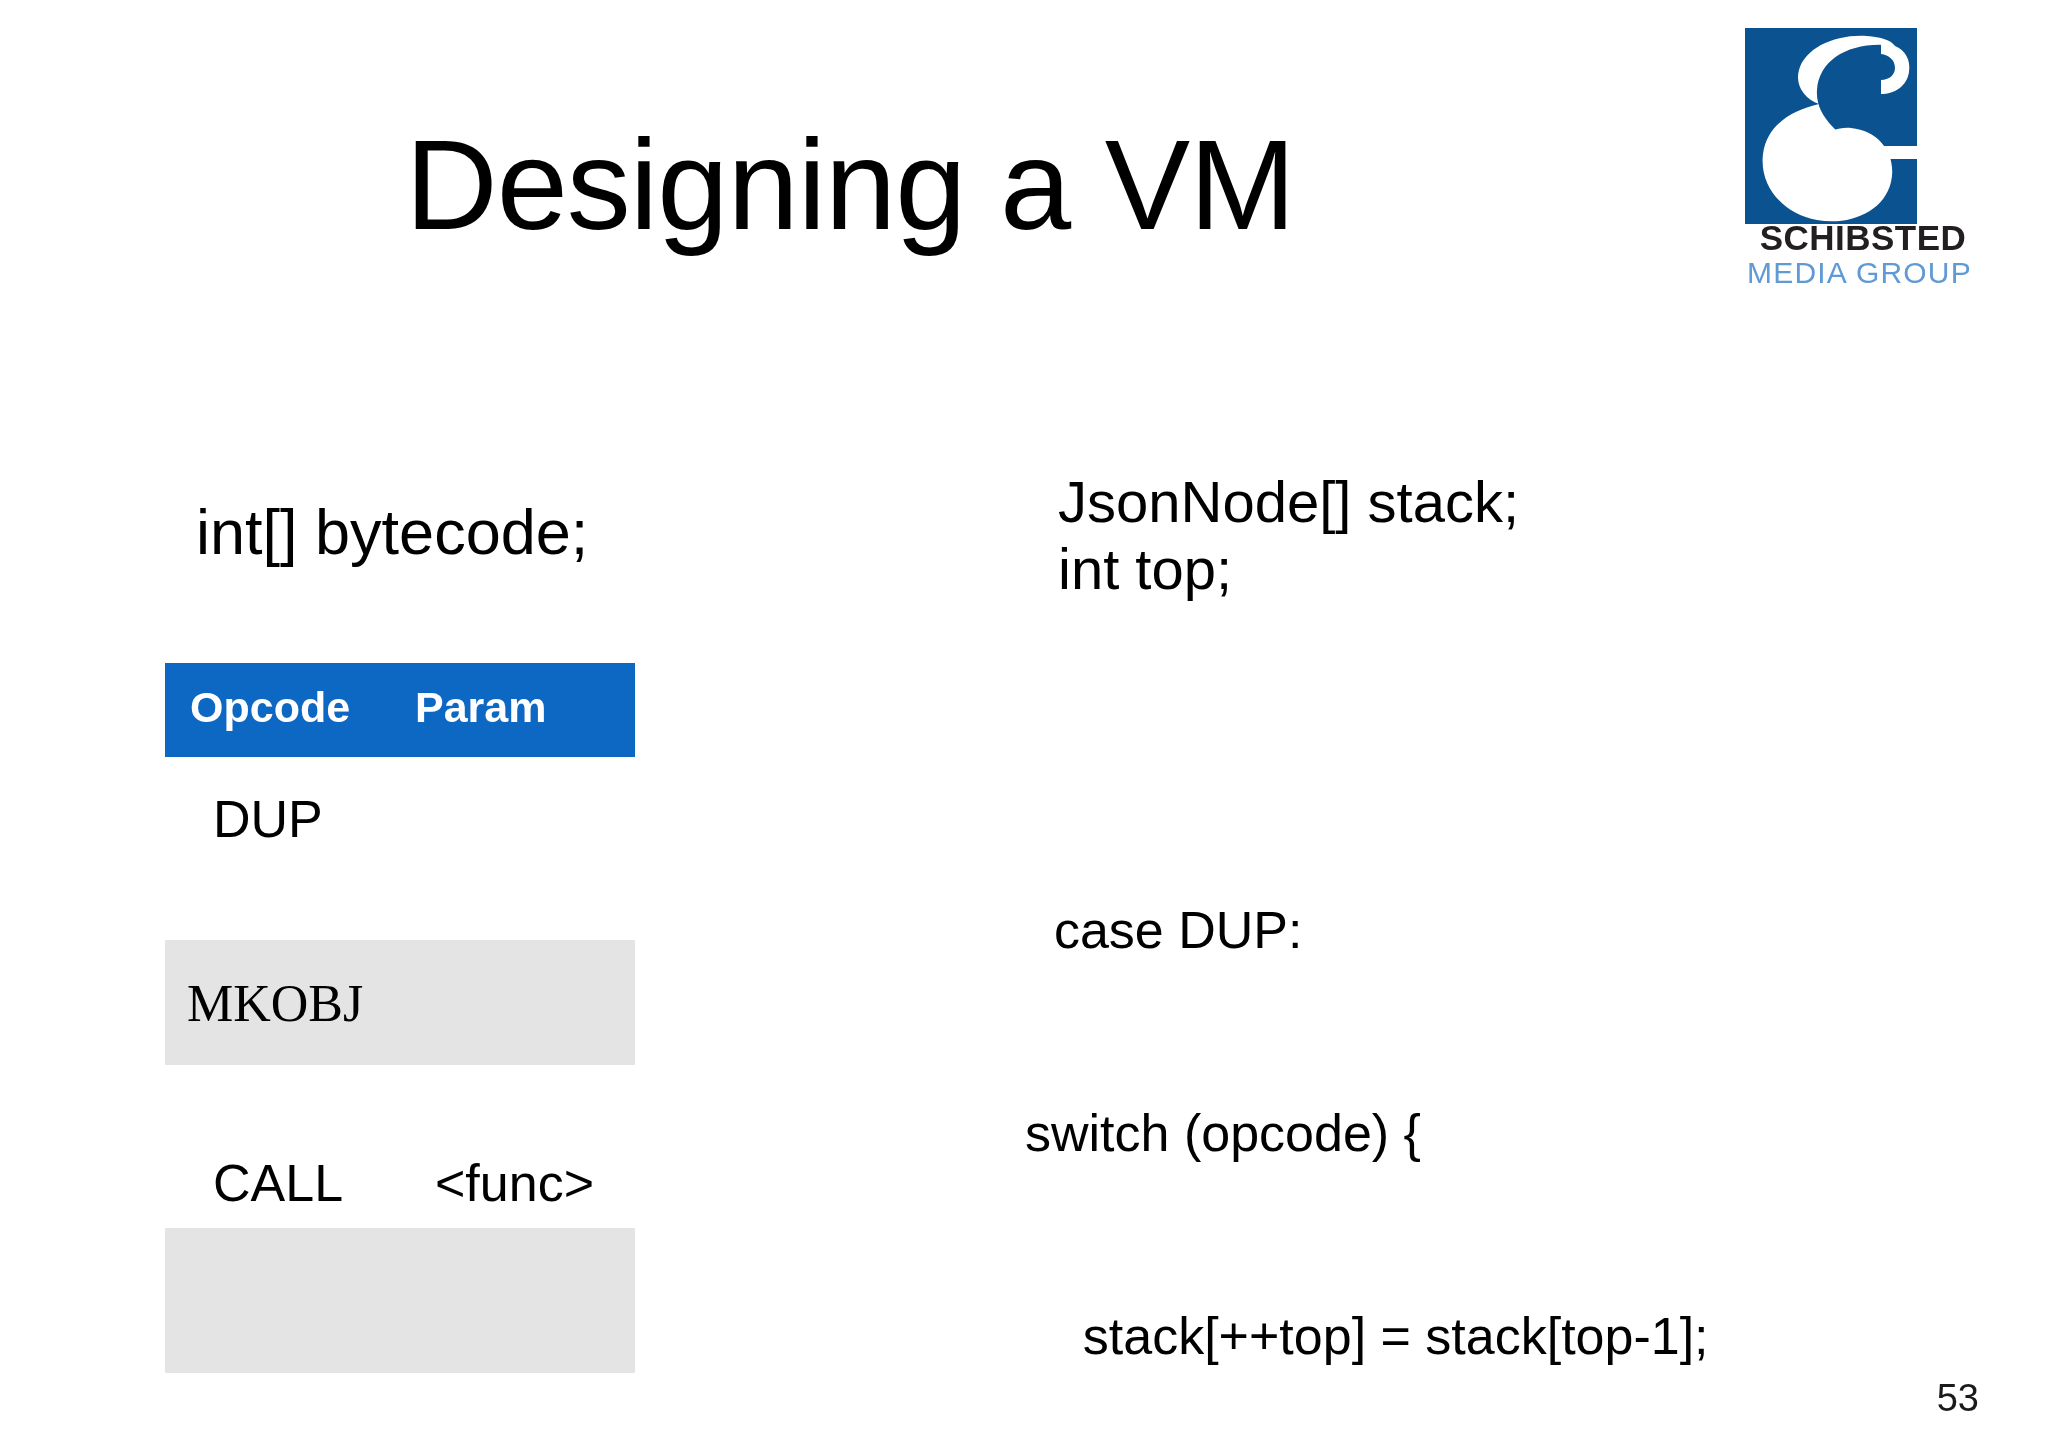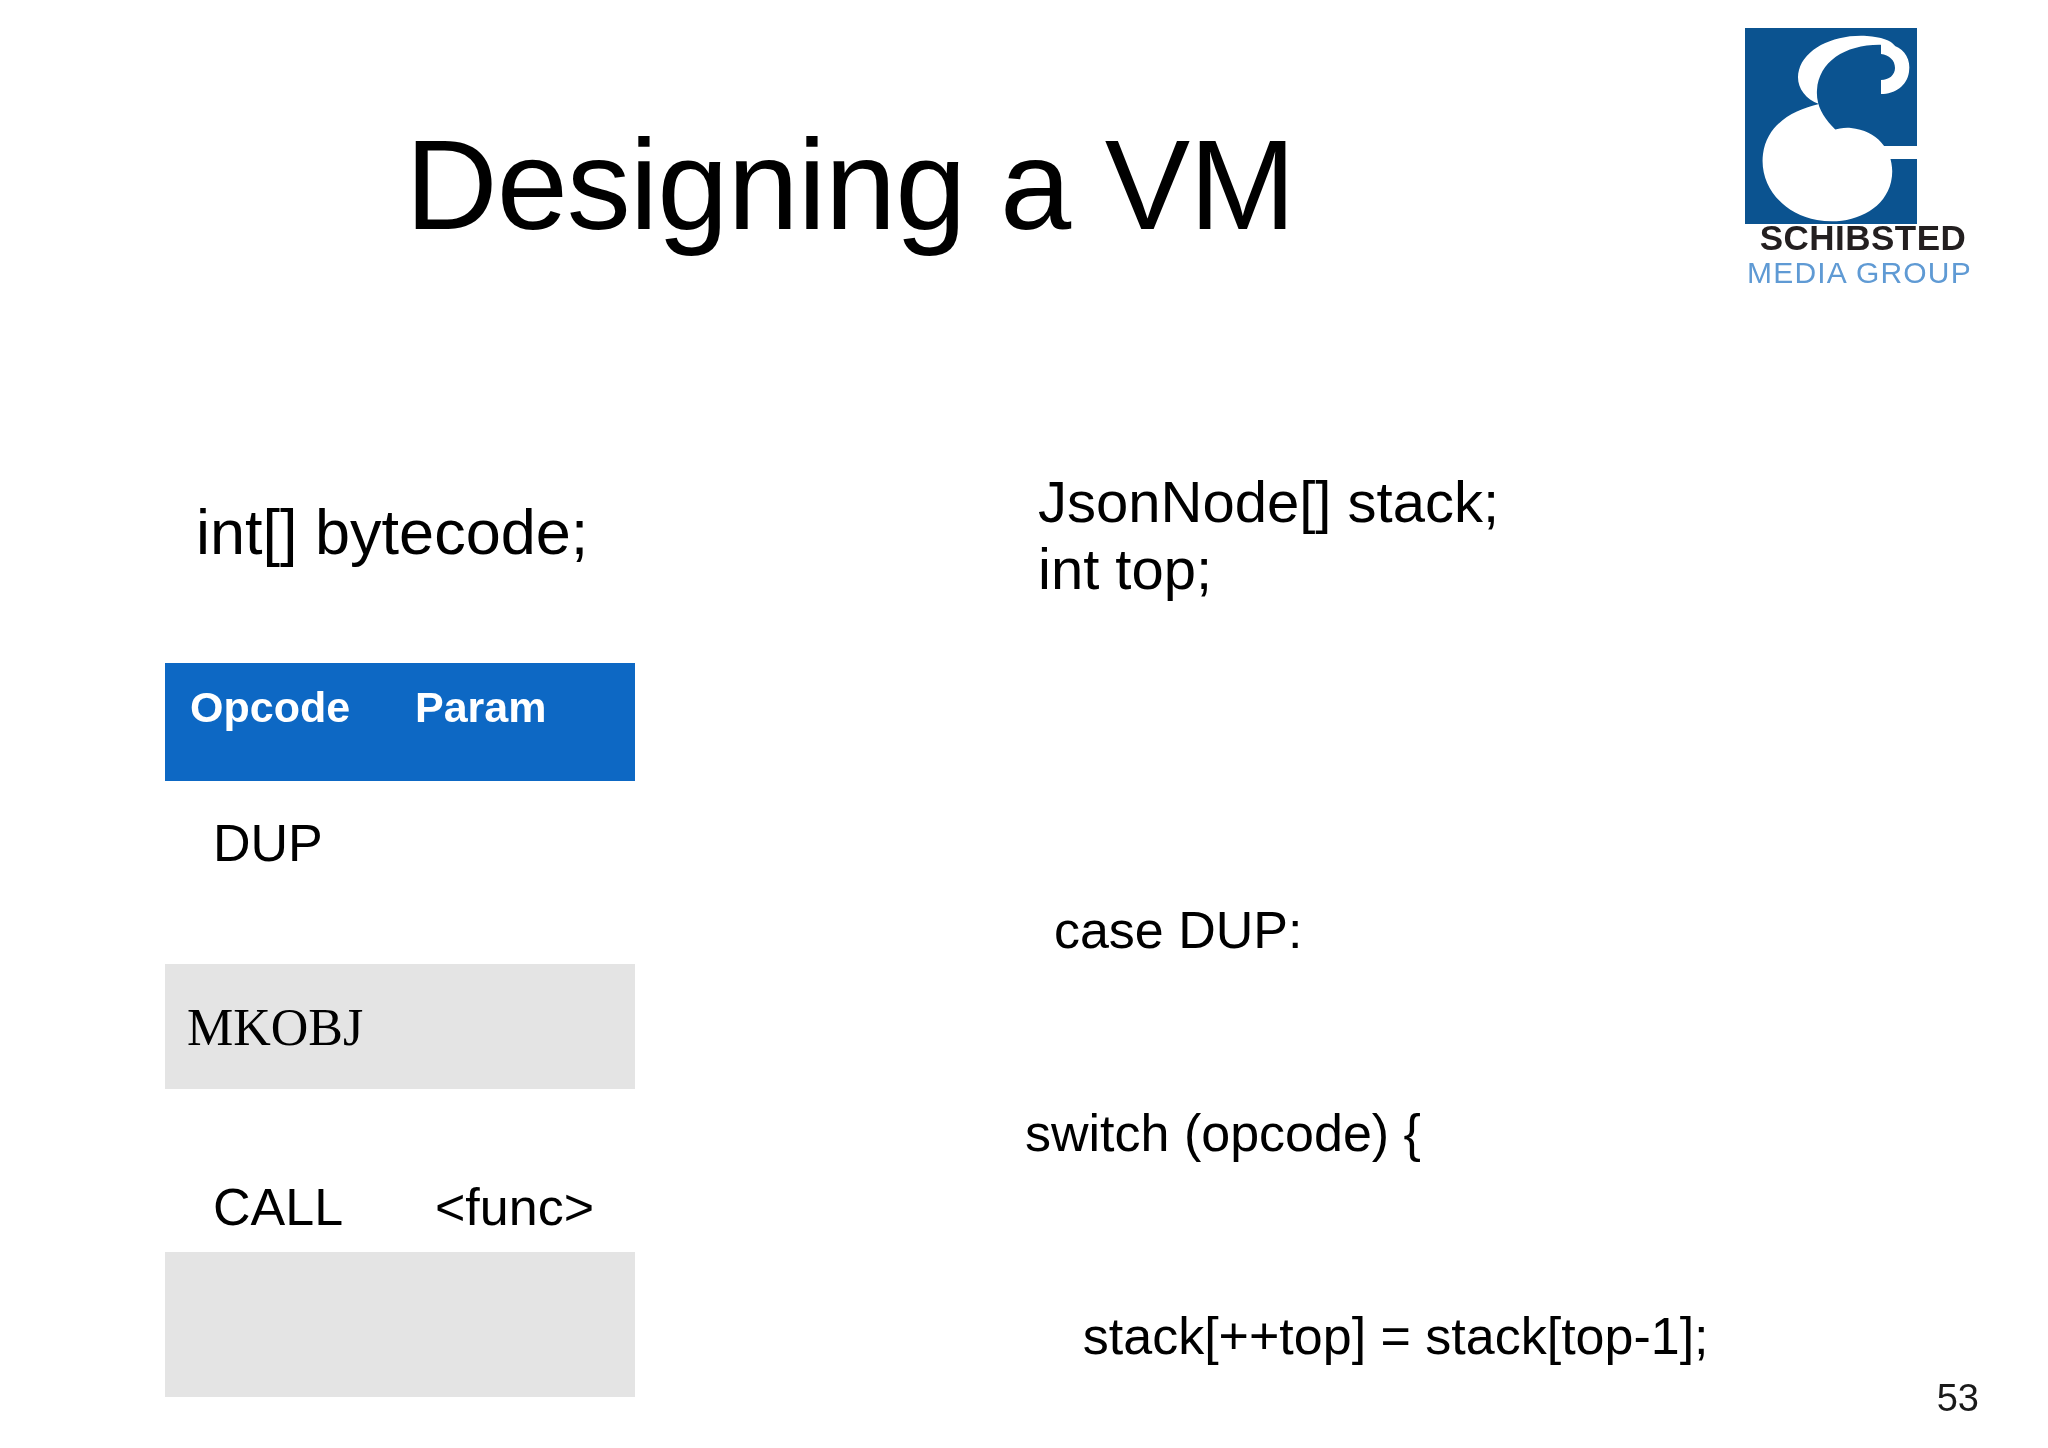--- a/index.html
+++ b/index.html
@@ -85,21 +85,21 @@
   }
 
   .opcode-table {
     position: absolute;
     left: 165px;
     top: 663px;
     width: 470px;
   }
   .tbl-header {
     background: #0d68c4;
-    height: 118px;
+    height: 94px;
     position: relative;
   }
   .tbl-header .cell {
     position: absolute;
     top: 20px;
     font-size: 43px;
     font-weight: bold;
     color: #ffffff;
     white-space: nowrap;
   }
@@ -134,21 +134,21 @@
   
   .decl-right {
     position: absolute;
     left: 1038px;
     top: 468px;
     font-size: 58px;
     font-weight: 300;
     line-height: 1.16;
     white-space: nowrap;
   }
-  .decl-right .ln { display: block; }
+  .decl-right .ln { display: block; margin-left: 20px; }
 
   .code-block {
     position: absolute;
     left: 1025px;
     top: 762px;
     font-size: 52px;
     font-weight: 300;
     line-height: 1.30;
     white-space: pre;
   }

